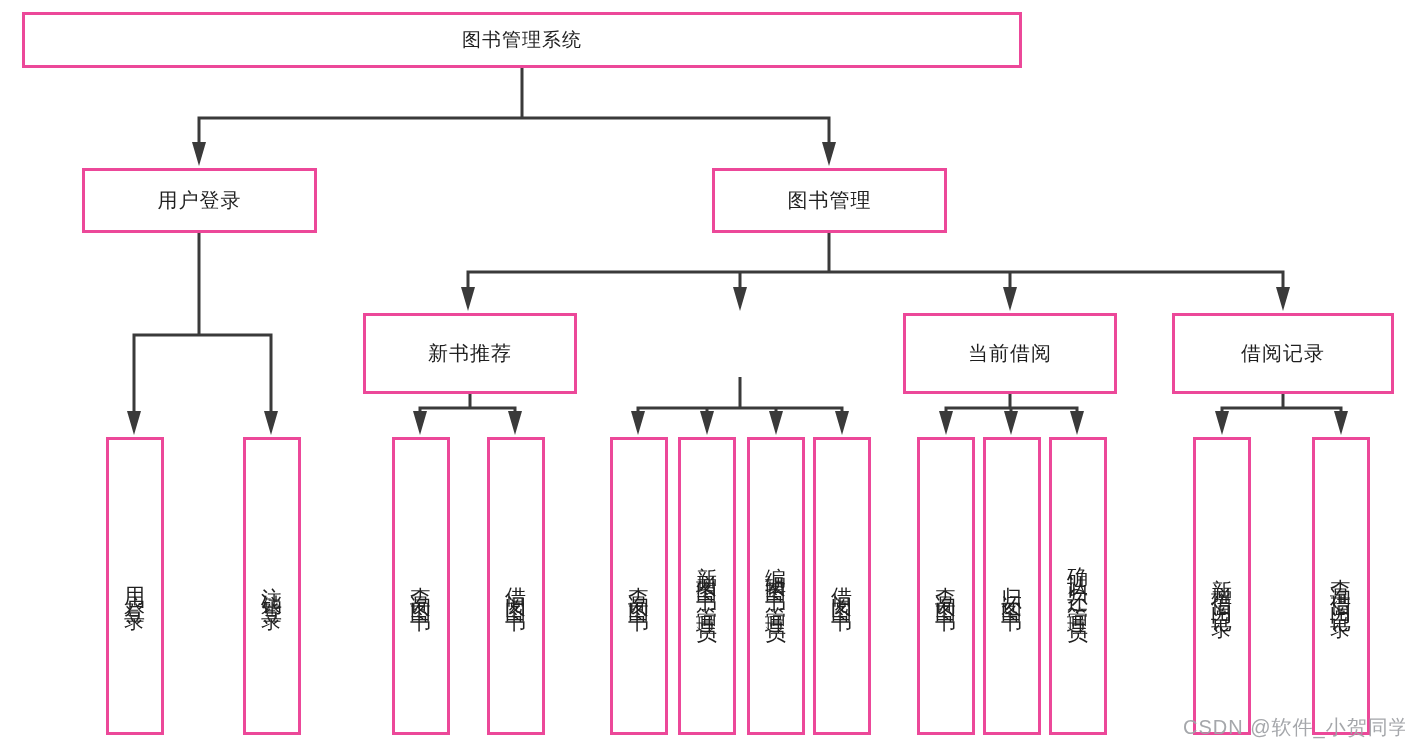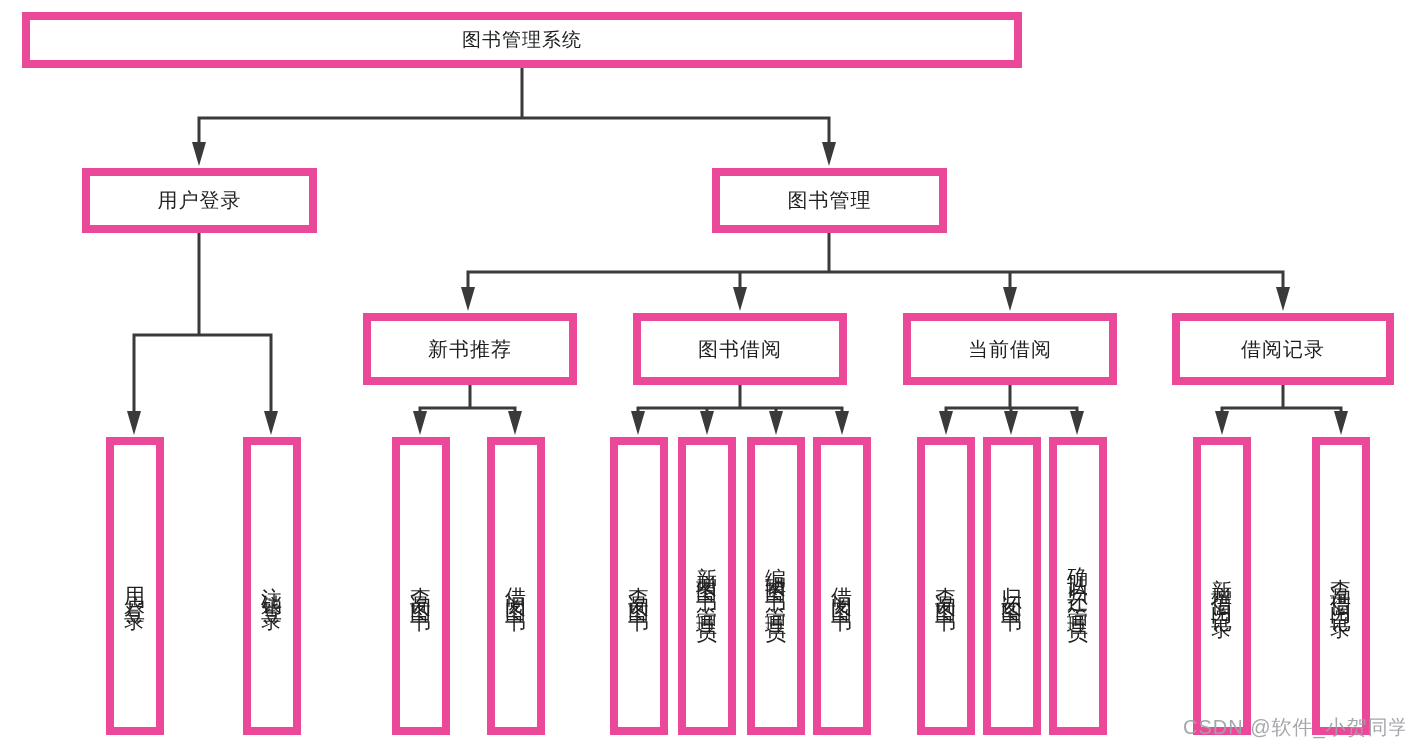--- a/index.html
+++ b/index.html
@@ -19,37 +19,37 @@
   svg.connectors {
     position: absolute;
     left: 0; top: 0;
     width: 1405px;
     height: 747px;
   }
   .node {
     position: absolute;
     box-sizing: border-box;
     background: #ffffff;
-    border: 8px solid #ec4899;
+    border: 3px solid #ec4899;
     display: flex;
     align-items: center;
     justify-content: center;
     text-align: center;
   }
   .hbox {
     font-size: 20px;
     letter-spacing: 1px;
   }
   .root {
     left: 22px; top: 12px;
     width: 1000px; height: 56px;
     font-size: 19px;
   }
   .l2 { top: 168px; width: 235px; height: 65px; }
-  .l3 { top: 313px; height: 72px; }
+  .l3 { top: 313px; height: 81px; }
   .vbox {
     top: 437px;
     width: 58px; height: 298px;
   }
   .vbox span {
     writing-mode: vertical-rl;
     text-orientation: mixed;
     font-size: 21px;
     letter-spacing: 8px;
     line-height: 1;
@@ -143,23 +143,20 @@
   <div class="node hbox l2" id="n-user-login">
     <span>用户登录</span>
   </div>
   <div class="node hbox l2" id="n-book-mgmt">
     <span>图书管理</span>
   </div>
 
   <div class="node hbox l3" id="n-new-book">
     <span>新书推荐</span>
   </div>
-  <div class="node hbox l3" id="n-book-borrow">
-    <span>图书借阅</span>
-  </div>
   <div class="node hbox l3" id="n-current-borrow">
     <span>当前借阅</span>
   </div>
   <div class="node hbox l3" id="n-borrow-record">
     <span>借阅记录</span>
   </div>
 
   <div class="node vbox" id="n-ul-login">
     <span>用户登录</span>
   </div>

